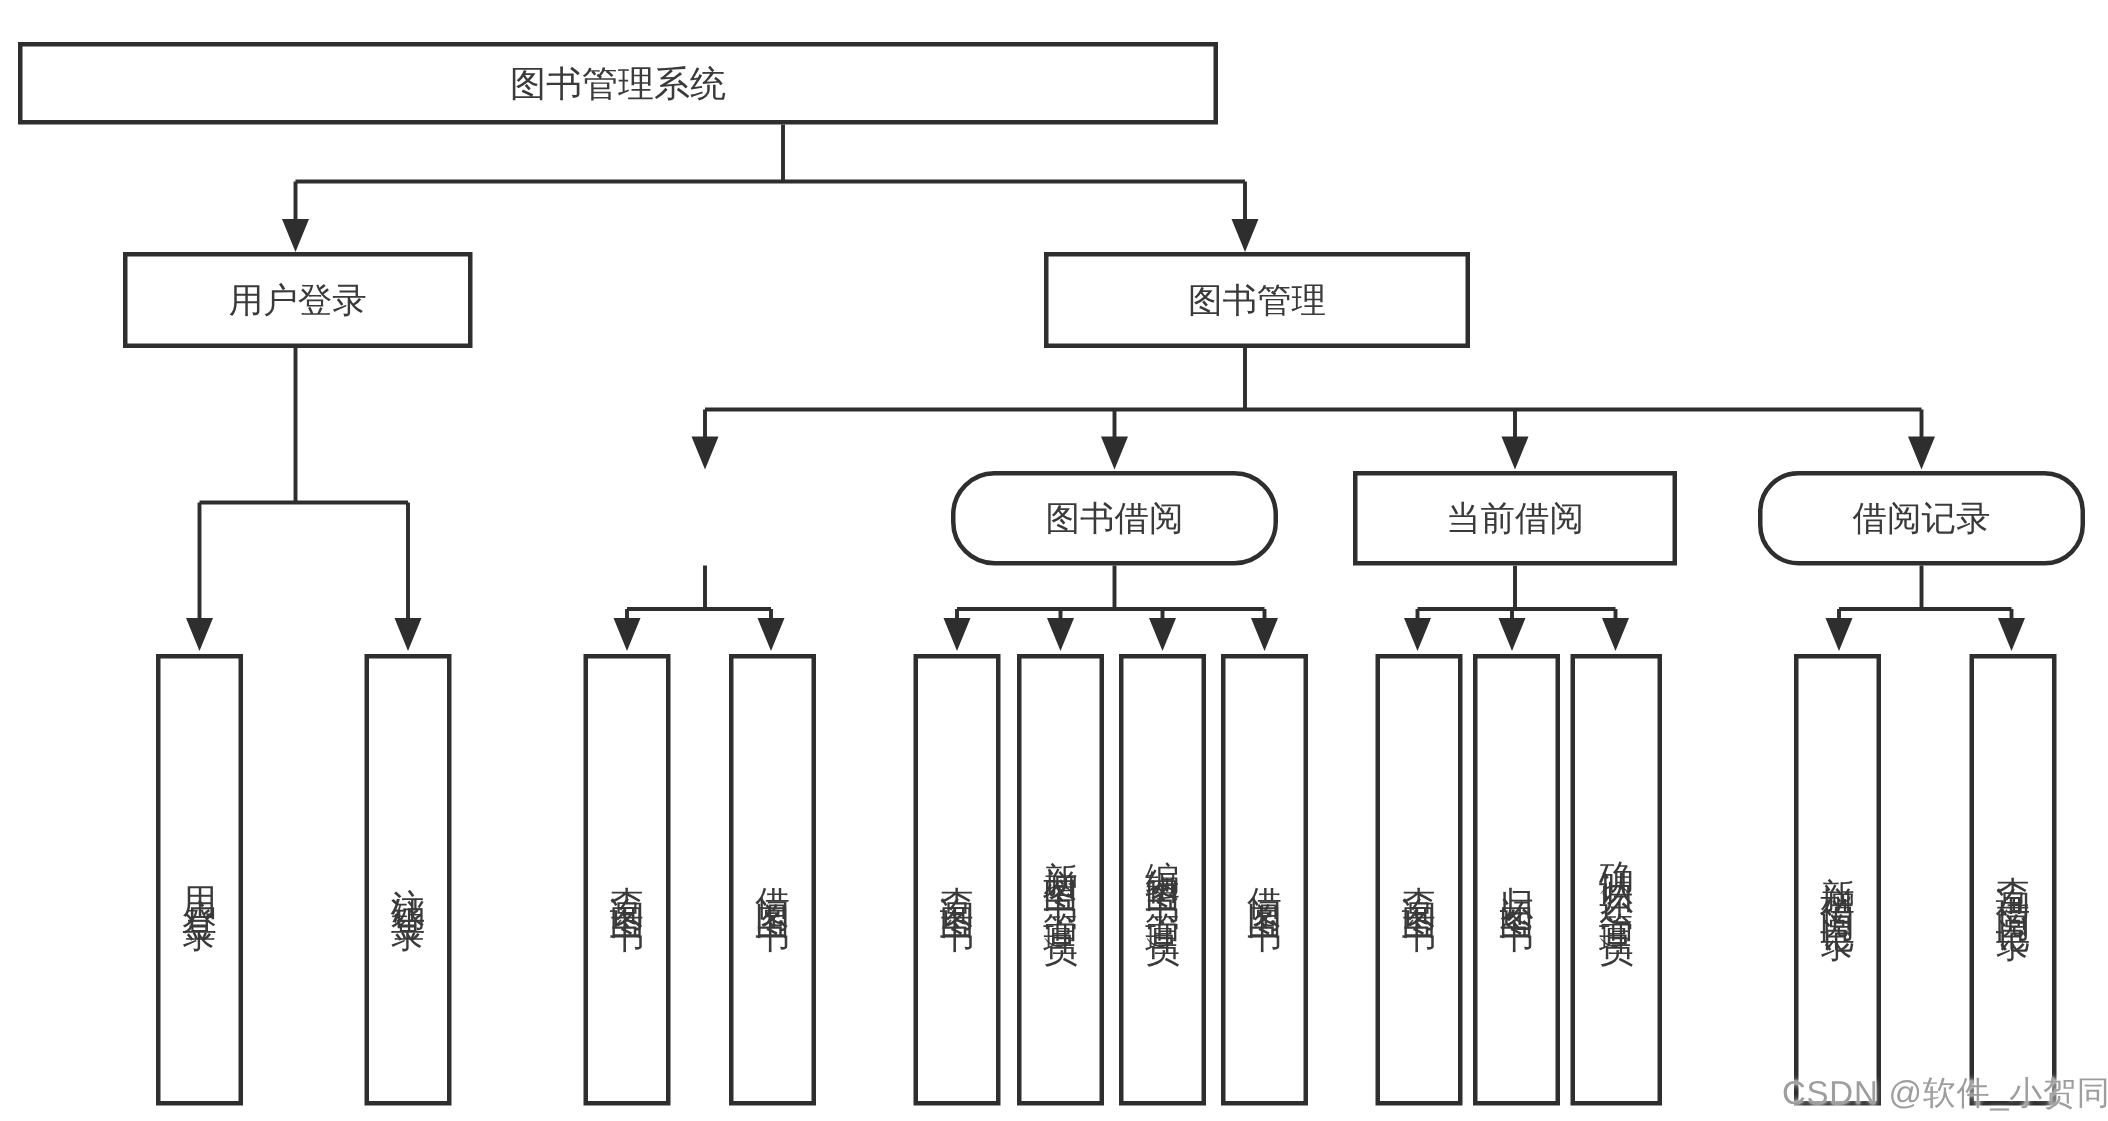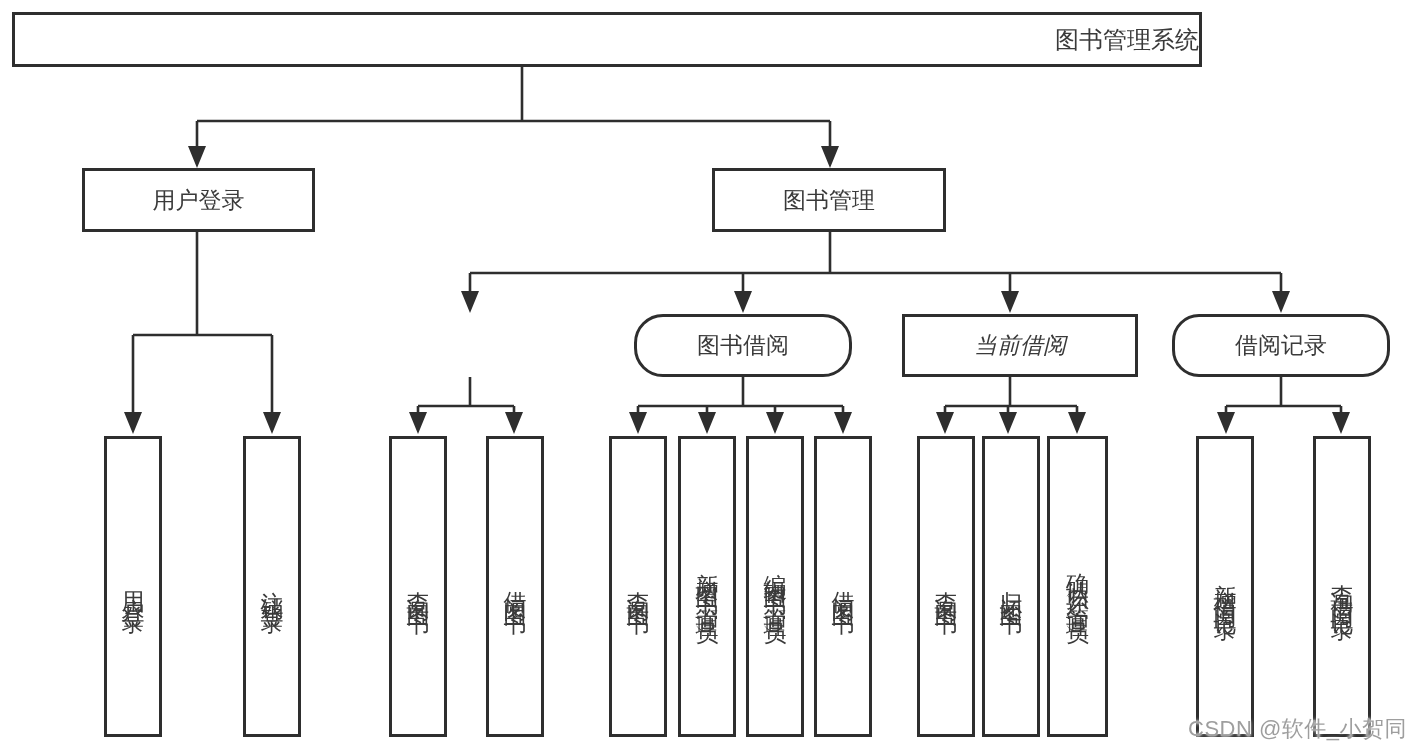--- a/index.html
+++ b/index.html
@@ -23,21 +23,21 @@
     position: absolute;
     box-sizing: border-box;
     border: 3px solid var(--line);
     background: #ffffff;
     display: flex;
     align-items: center;
     justify-content: center;
     color: var(--text);
     font-size: 23px;
   }
-  .box.root { left: 12px; top: 12px; width: 1190px; height: 55px; font-size: 24px; justify-content: flex-end; }
+  .box.root { left: 12px; top: 28px; width: 800px; height: 55px; font-size: 24px; }
   .box.lvl2 { top: 168px; height: 64px; }
   .box.lvl3 { top: 314px; height: 63px; }
   .box.leaf { top: 436px; height: 301px; width: 58px; }
   .vtext {
     writing-mode: vertical-rl;
     text-orientation: mixed;
     letter-spacing: 7px;
     font-size: 23px;
     line-height: 1;
     white-space: nowrap;
@@ -114,28 +114,28 @@
       M1332 412 L1350 412 L1341 434 Z"></path>
   </svg>
 
   <div class="box root">
     <span>图书管理系统</span>
   </div>
 
   <div class="box lvl2" style="left:82px;width:233px;">
     <span>用户登录</span>
   </div>
-  <div class="box lvl2" style="left:712px;width:234px;">
+  <div class="box lvl2" style="left:696px;width:284px;">
     <span>图书管理</span>
   </div>
 
   <div class="box lvl3" style="left:634px;width:218px;border-radius:29px;">
     <span>图书借阅</span>
   </div>
-  <div class="box lvl3" style="left:902px;width:236px;font-style:italic;">
+  <div class="box lvl3" style="left:902px;width:216px;">
     <span>当前借阅</span>
   </div>
   <div class="box lvl3" style="left:1172px;width:218px;border-radius:27px;">
     <span>借阅记录</span>
   </div>
 
   <div class="box leaf" style="left:104px;">
     <span class="vtext">用户登录</span>
   </div>
   <div class="box leaf" style="left:243px;">

